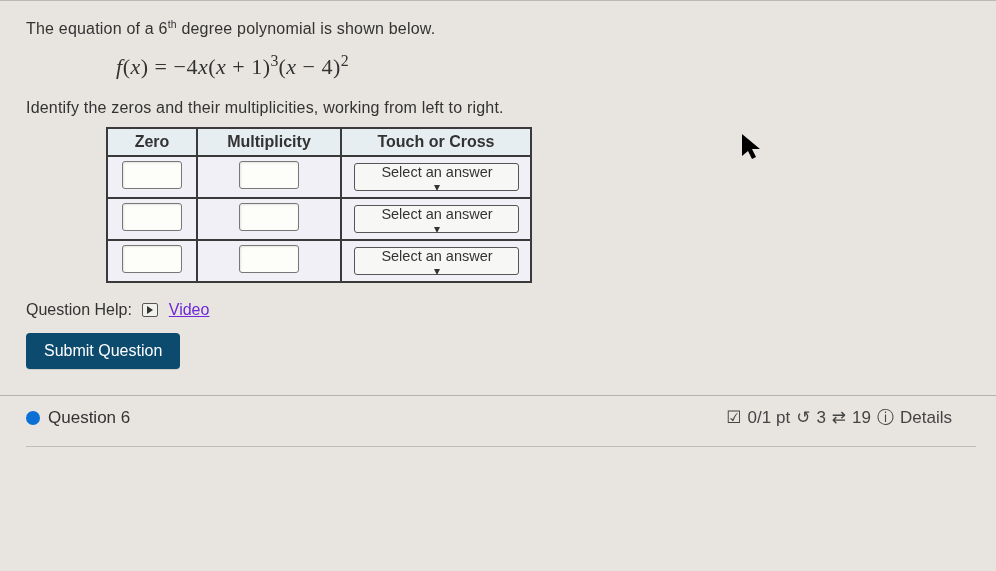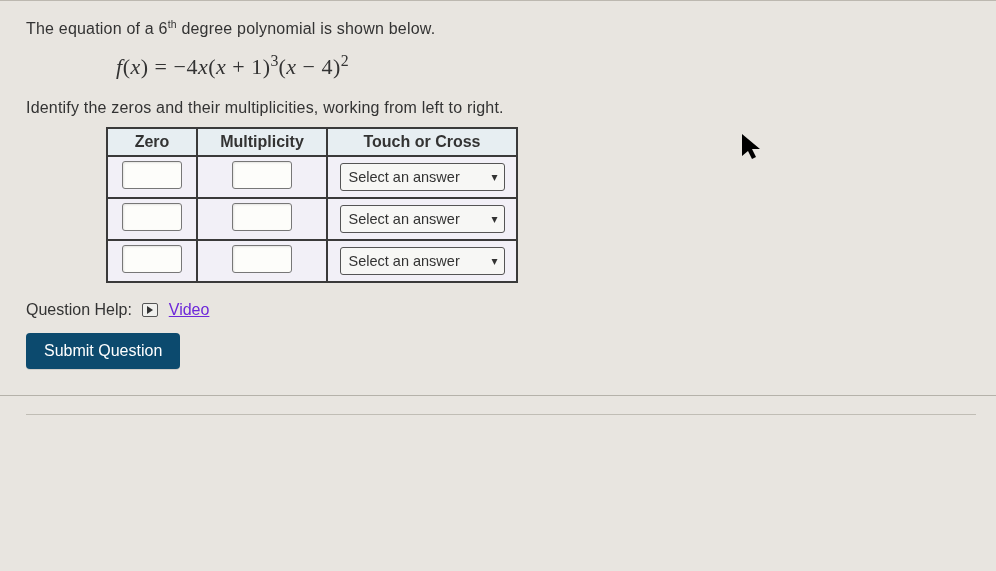--- a/index.html
+++ b/index.html
@@ -42,21 +42,21 @@
     padding: 4px 10px;
     text-align: center;
     font-size: 16px;
   }
   table.answer th {
     background: #e7eef2;
     font-weight: bold;
     padding: 4px 14px;
   }
   table.answer th.zero { width: 90px; }
-  table.answer th.mult { width: 130px; }
+  table.answer th.mult { width: 144px; }
   table.answer th.toc  { width: 190px; }
   .num-input {
     width: 60px; height: 28px;
     border: 1px solid #777;
     background: #fdfdfa;
     border-radius: 3px;
     box-shadow: inset 1px 1px 2px rgba(0,0,0,.1);
     display:inline-block;
   }
   .mult-input { width: 60px; }
@@ -64,20 +64,21 @@
     width: 165px; height: 28px;
     border: 1px solid #555;
     background: #f7f7f5;
     border-radius: 3px;
     display: inline-flex;
     align-items: center;
     justify-content: space-between;
     padding: 0 6px 0 8px;
     font-size: 14.5px;
     color: #333;
+    flex-direction: column;
   }
   .sel .chev { font-size: 12px; }
   .help {
     margin: 18px 0 14px 0;
     font-size: 16px;
   }
   .help .video-link {
     color: #6d28d9;
     text-decoration: underline;
     cursor: pointer;
@@ -203,20 +204,36 @@
   <div class="help">
     <span>Question Help:</span>
     <span class="play-icon"></span>
     <span class="video-link">Video</span>
   </div>
 
   <button class="submit-btn">Submit Question</button>
 
   <div class="divider"></div>
 
+  <div class="qfooter">
+    <div class="qfooter-left">
+      <span class="dot"></span>
+      <span>Question 6</span>
+    </div>
+    <div class="qfooter-right">
+      <span class="mini-icon">☑</span>
+      <span>0/1 pt</span>
+      <span class="mini-icon">↺</span>
+      <span>3</span>
+      <span class="mini-icon">⇄</span>
+      <span>19</span>
+      <span class="mini-icon">ⓘ</span>
+      <span class="details-link">Details</span>
+    </div>
+  </div>
 
   <div class="bottom-shadow"></div>
 
 </div>
 
 <svg class="cursor-arrow" width="26" height="30">
   <polygon points="2,2 2,24 8,19 12,27 16,25 12,17 20,17" fill="#000"></polygon>
 </svg>
 
 </body></html>

